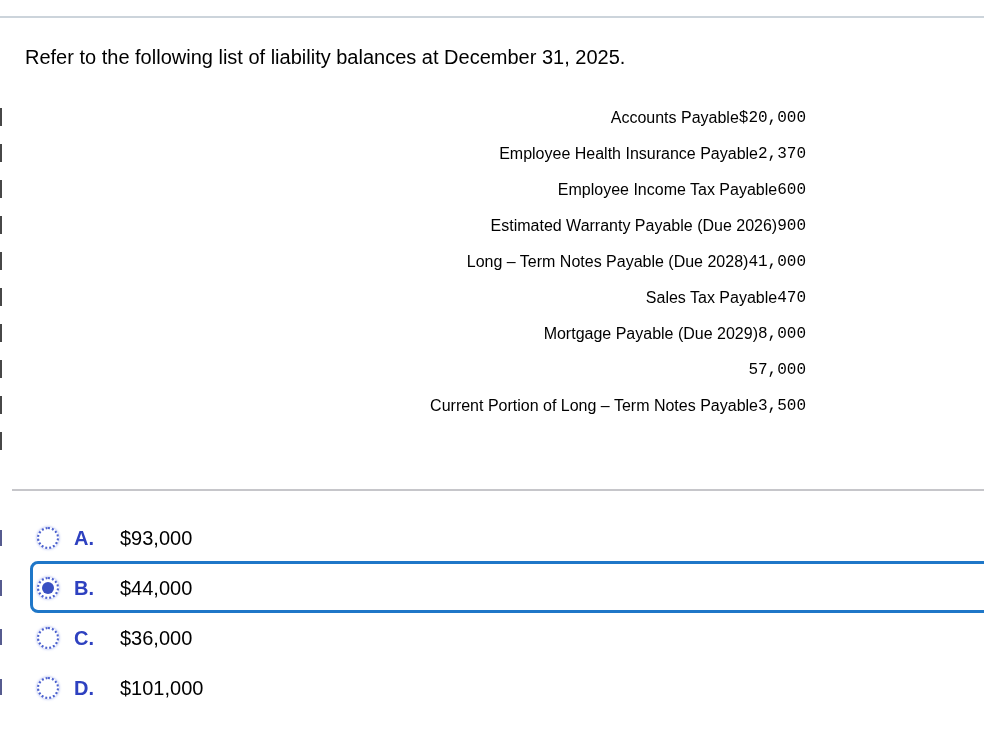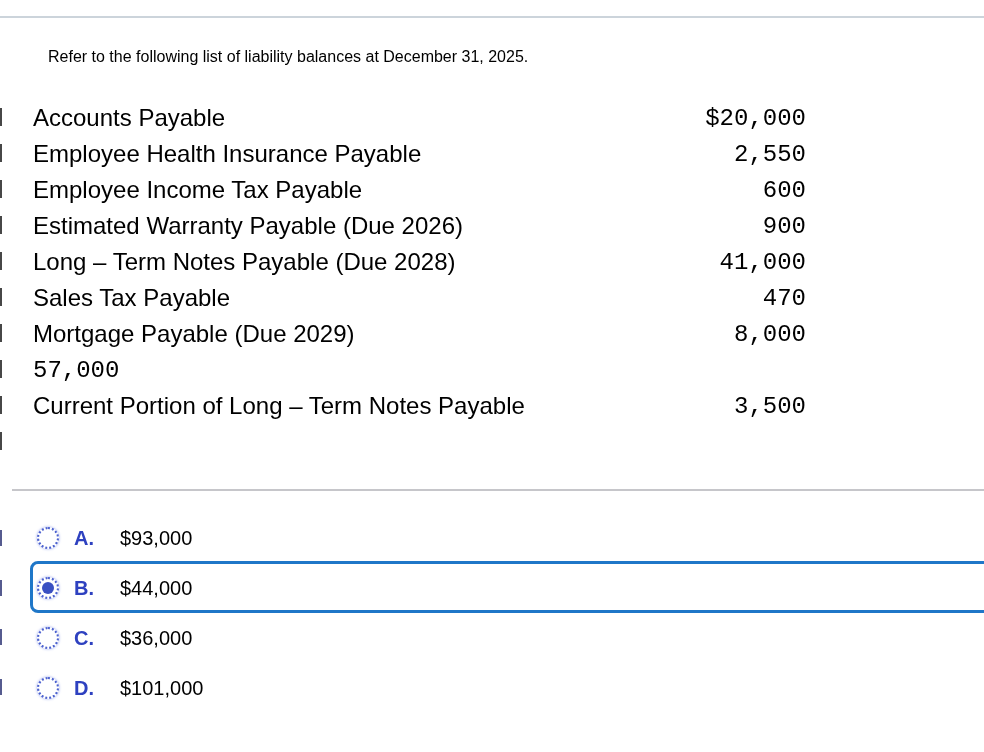--- a/index.html
+++ b/index.html
@@ -33,40 +33,40 @@
     width: 2px;
     height: 18px;
     background: #474747;
   }
   .artifact.small { height: 16px; background: #565b8f; }
 
   
   .prompt {
     position: absolute;
     top: 44px;
-    left: 48px;
-    font-size: 16px;
+    left: 25px;
+    font-size: 20px;
     line-height: 26px;
     color: #000;
     white-space: nowrap;
   }
 
   
   .liab-table {
     position: absolute;
     top: 100px;
     left: 33px;
     width: 773px;
   }
   .liab-row {
     height: 36px;
     display: flex;
-    justify-content: space-between;
+    justify-content: flex-end;
     align-items: center;
-    font-size: 24px;
+    font-size: 16px;
     white-space: nowrap;
   }
   .liab-amount { text-align: right; font-family: Liberation Mono, monospace; }
 
   
   .divider {
     position: absolute;
     top: 489px;
     left: 12px;
     width: 972px;
@@ -153,21 +153,21 @@
 
 <div class="prompt">Refer to the following list of liability balances at December 31, 2025.</div>
 
 <div class="liab-table">
   <div class="liab-row">
     <span class="liab-label">Accounts Payable</span>
     <span class="liab-amount">$20,000</span>
   </div>
   <div class="liab-row">
     <span class="liab-label">Employee Health Insurance Payable</span>
-    <span class="liab-amount">2,550</span>
+    <span class="liab-amount">2,370</span>
   </div>
   <div class="liab-row">
     <span class="liab-label">Employee Income Tax Payable</span>
     <span class="liab-amount">600</span>
   </div>
   <div class="liab-row">
     <span class="liab-label">Estimated Warranty Payable (Due 2026)</span>
     <span class="liab-amount">900</span>
   </div>
   <div class="liab-row">

